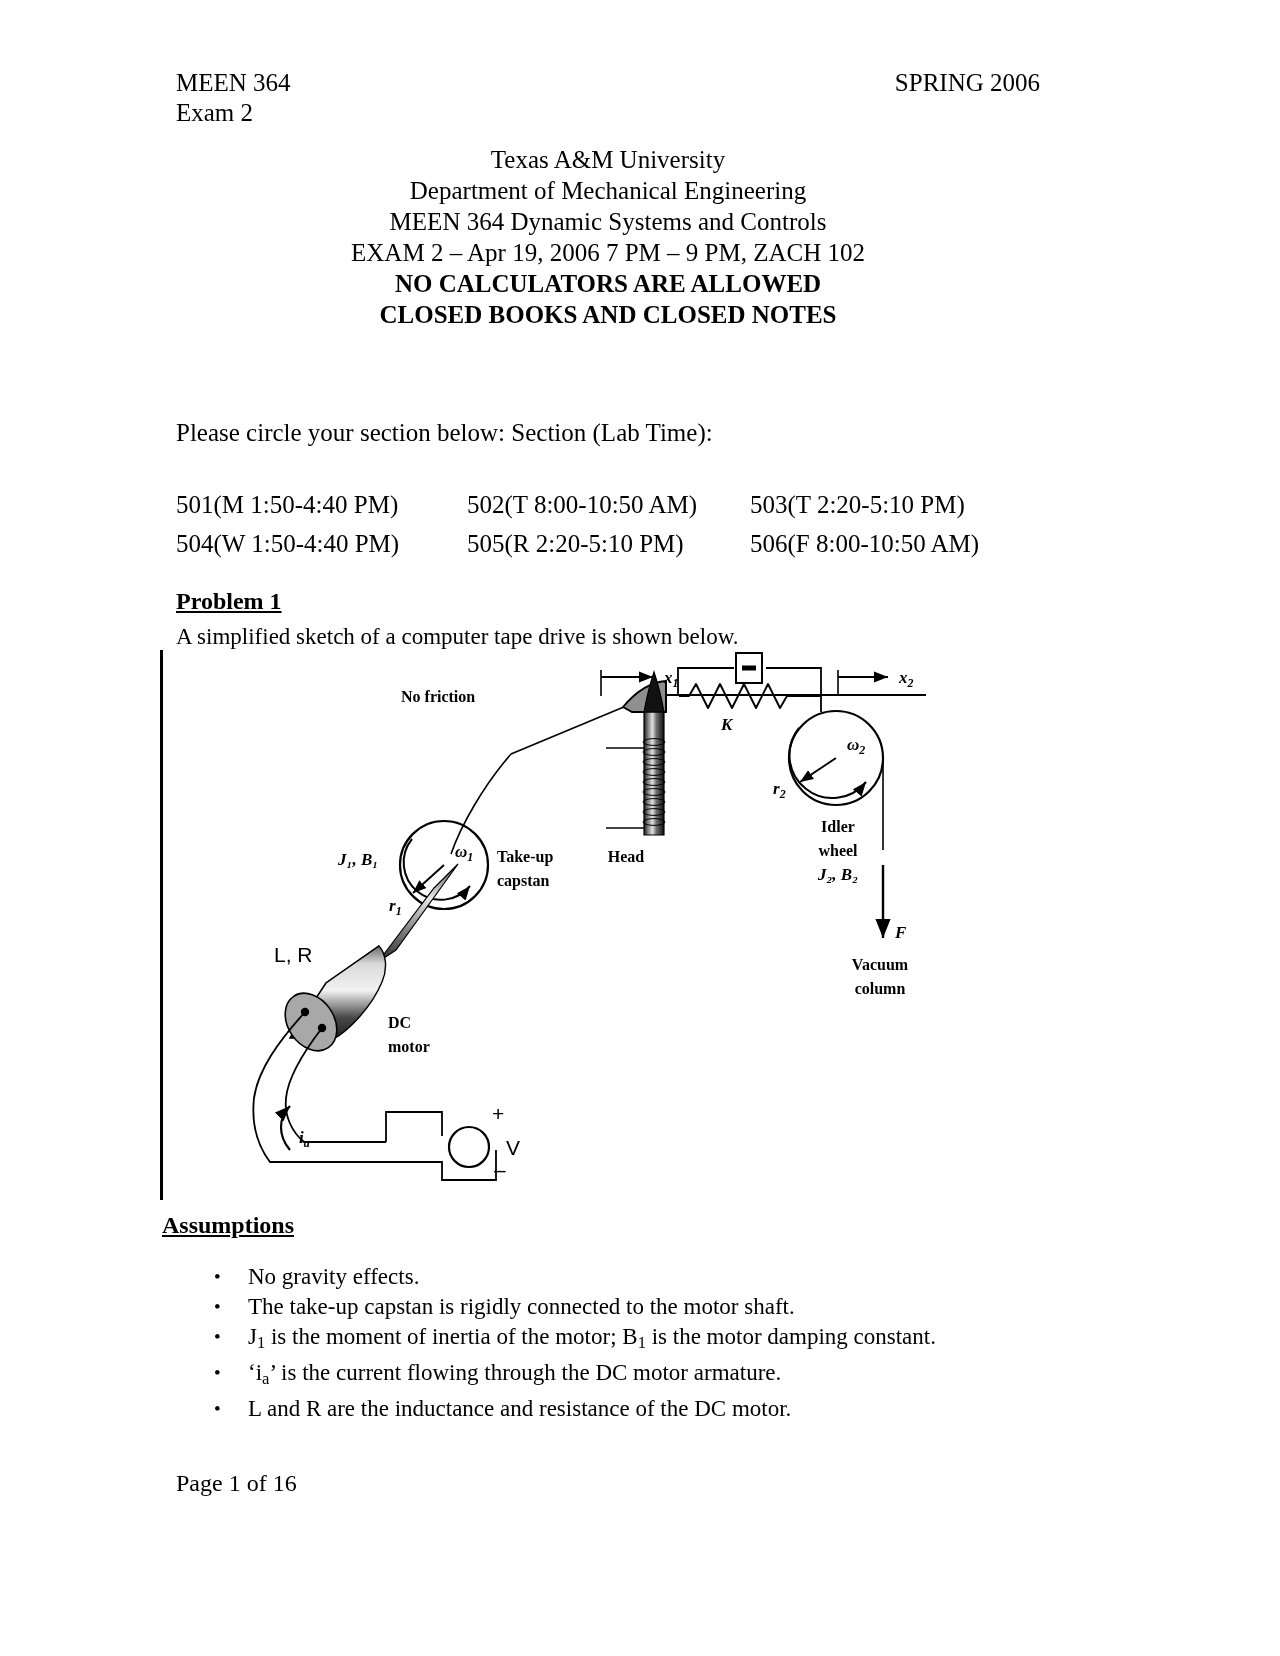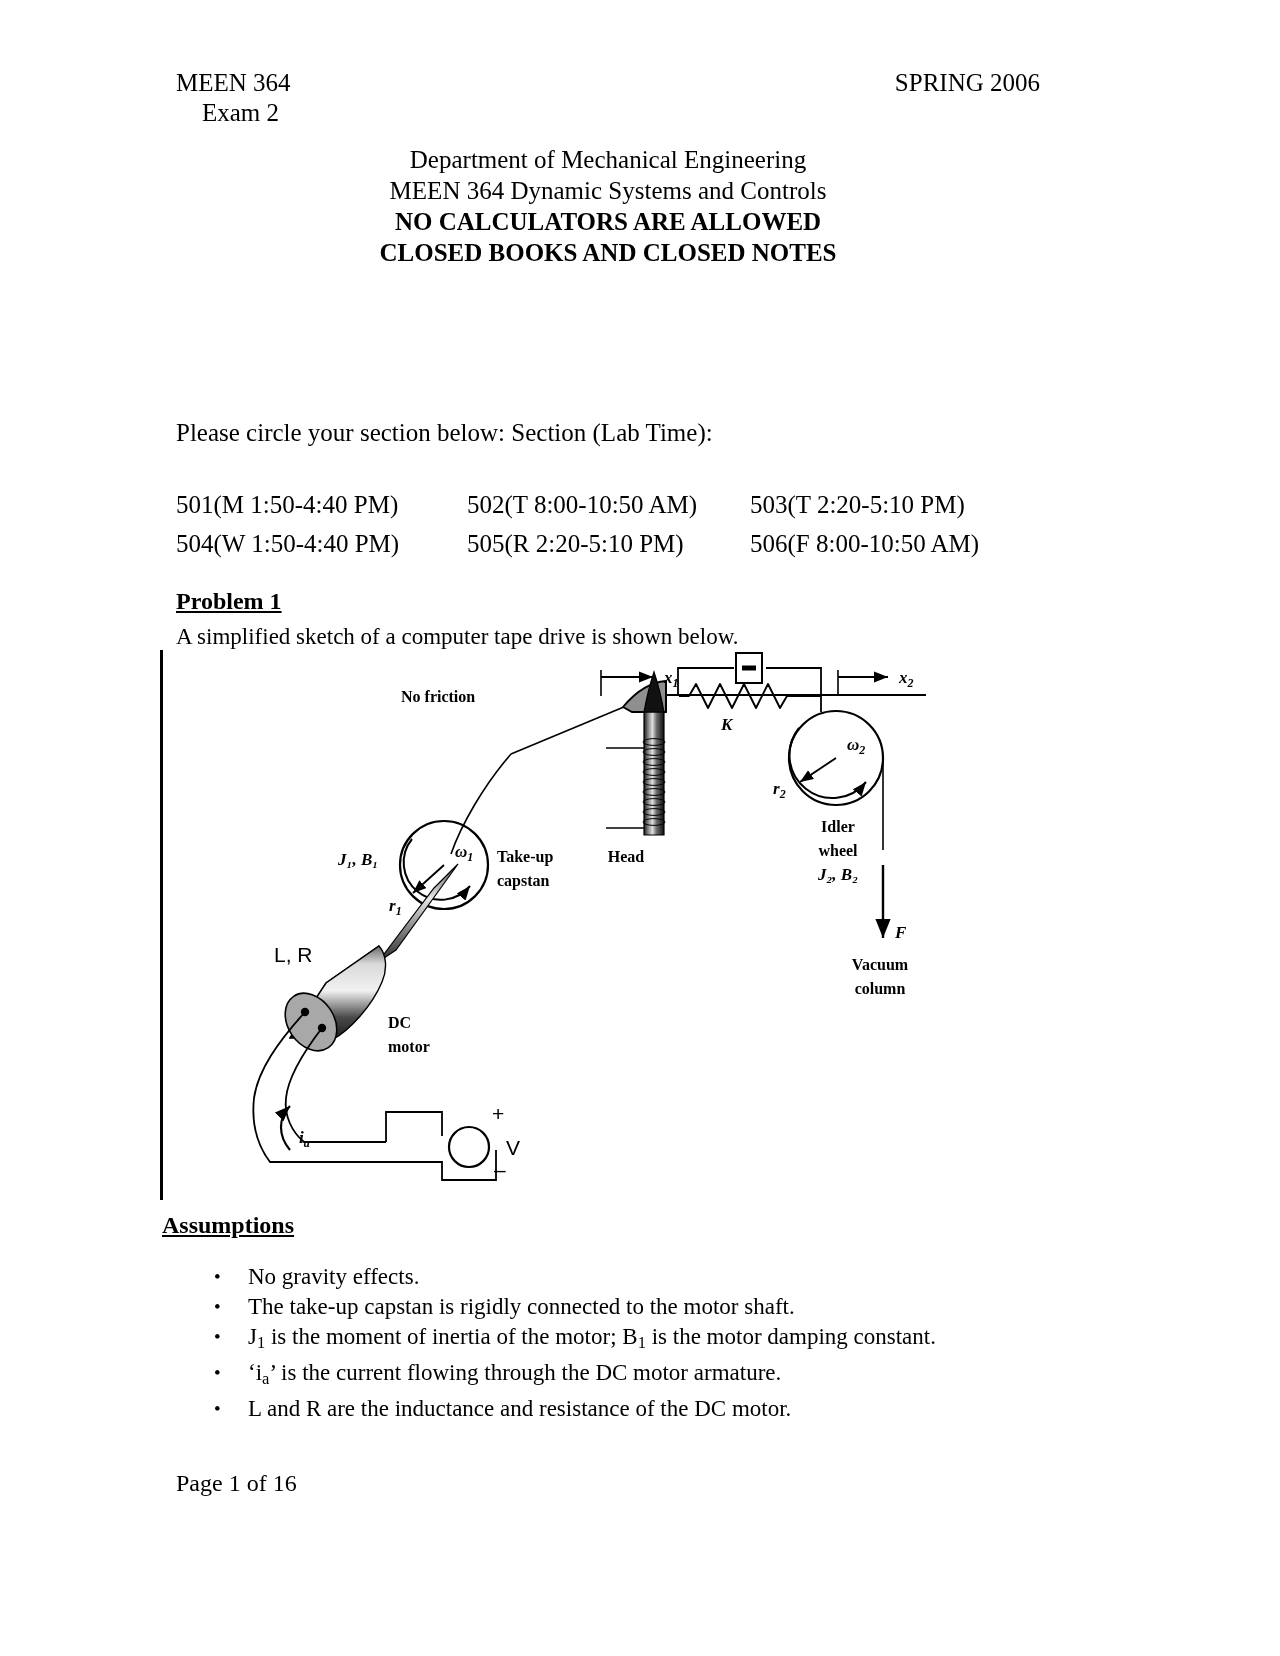--- a/index.html
+++ b/index.html
@@ -33,21 +33,21 @@
     font-size: 25px;
     line-height: 30px;
   }
   .hdr-row {
     display: flex;
     justify-content: space-between;
     align-items: baseline;
   }
   .hdr-left { text-align: left; }
   .hdr-right { text-align: right; }
-  .hdr-sub { margin-top: 0px; margin-left: 26px; }
+  .hdr-sub { margin-top: 0px; }
 
   
   .title-block {
     position: absolute;
     top: 144px;
     left: 176px;
     width: 864px;
     text-align: center;
     font-size: 25px;
     line-height: 31px;
@@ -192,22 +192,24 @@
 
   <div class="hdr">
     <div class="hdr-row">
       <span class="hdr-left">MEEN 364</span>
       <span class="hdr-right">SPRING 2006</span>
     </div>
     <div class="hdr-sub">Exam 2</div>
   </div>
 
   <div class="title-block">
+    <div>Texas A&amp;M University</div>
     <div>Department of Mechanical Engineering</div>
     <div>MEEN 364 Dynamic Systems and Controls</div>
+    <div>EXAM 2 – Apr 19, 2006 7 PM – 9 PM, ZACH 102</div>
     <div class="bold">NO CALCULATORS ARE ALLOWED</div>
     <div class="bold">CLOSED BOOKS AND CLOSED NOTES</div>
   </div>
 
 
   <div class="sec-instr">Please circle your section below: Section (Lab Time):</div>
 
   <div class="sections">
     <div class="sec-row">
       <span class="sec-cell sec-c1">501(M 1:50-4:40 PM)</span><span class="sec-cell sec-c2">502(T 8:00-10:50 AM)</span><span class="sec-cell sec-c3">503(T 2:20-5:10 PM)</span>

